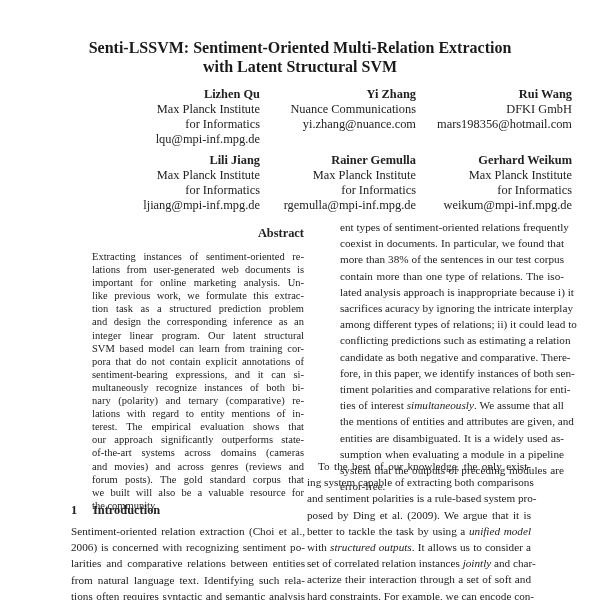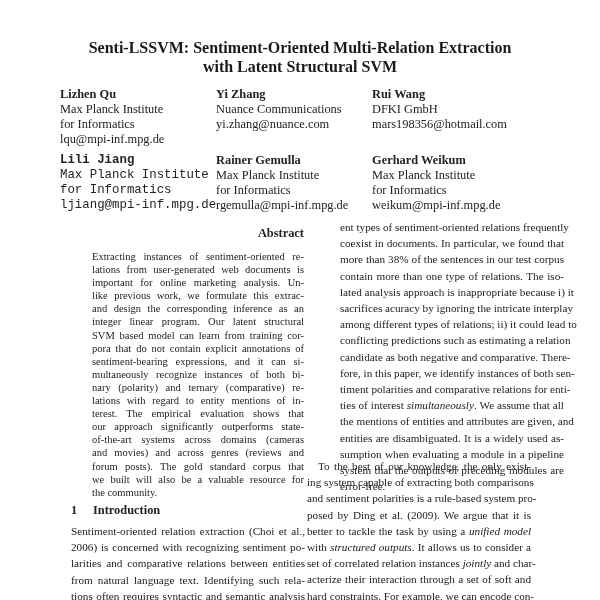--- a/index.html
+++ b/index.html
@@ -1,20 +1,20 @@
 <!DOCTYPE html>
 <html><head>
 <meta charset="utf-8">
 <style>
   html, body { margin:0; padding:0; background:#fff; }
   body { width:600px; height:600px; overflow:hidden; position:relative;
          font-family:"Liberation Serif", "DejaVu Serif", serif; color:#222; }
   .title { position:absolute; left:0; width:600px; top:38px; text-align:center;
            font-weight:bold; font-size:16px; line-height:19px; color:#1a1a1a; }
-  .author { position:absolute; text-align:left; width:200px; font-size:12.4px; line-height:15px; }
+  .author { position:absolute; text-align:right; width:200px; font-size:12.4px; line-height:15px; }
   .author .name { font-weight:bold; }
   .abs-head { position:absolute; left:92px; width:212px; top:226px; text-align:right;
               font-weight:bold; font-size:12.4px; }
   .abstract { position:absolute; left:92px; width:212px; top:250px; font-size:10.5px;
               line-height:13.1px; text-align:justify; }
   .sec-head { position:absolute; left:71px; top:503px; font-weight:bold; font-size:12.4px; }
   .sec-head .num { display:inline-block; width:22px; }
   .col { position:absolute; font-size:11.2px; line-height:16.2px; text-align:justify; }
   .intro { left:71px; width:234px; top:523px; }
   .right1 { left:307px; width:224px; top:219px;margin-left:33px; }
@@ -40,21 +40,21 @@
     <div class="author" style="left: 216px; top: 87px;">
       <div class="name">Yi Zhang</div>
       <div>Nuance Communications</div>
       <div>yi.zhang@nuance.com</div>
     </div>
     <div class="author" style="left: 372px; top: 87px;">
       <div class="name">Rui Wang</div>
       <div>DFKI GmbH</div>
       <div>mars198356@hotmail.com</div>
     </div>
-    <div class="author" style="left: 60px; top: 153px; font-family: Liberation Mono, monospace;">
+    <div class="author" style="left: 60px; top: 153px;">
       <div class="name">Lili Jiang</div>
       <div>Max Planck Institute</div>
       <div>for Informatics</div>
       <div>ljiang@mpi-inf.mpg.de</div>
     </div>
     <div class="author" style="left: 216px; top: 153px;">
       <div class="name">Rainer Gemulla</div>
       <div>Max Planck Institute</div>
       <div>for Informatics</div>
       <div>rgemulla@mpi-inf.mpg.de</div>
@@ -66,20 +66,21 @@
       <div>weikum@mpi-inf.mpg.de</div>
     </div>
   </div>
 
 <div class="abs-head">Abstract</div>
 <div class="abstract col" id="abstract" style="font-size:10.5px;line-height:13.1px;">
     <span class="line">Extracting instances of sentiment-oriented re-</span>
     <span class="line">lations from user-generated web documents is</span>
     <span class="line">important for online marketing analysis. Un-</span>
     <span class="line">like previous work, we formulate this extrac-</span>
+    <span class="line">tion task as a structured prediction problem</span>
     <span class="line">and design the corresponding inference as an</span>
     <span class="line">integer linear program. Our latent structural</span>
     <span class="line">SVM based model can learn from training cor-</span>
     <span class="line">pora that do not contain explicit annotations of</span>
     <span class="line">sentiment-bearing expressions, and it can si-</span>
     <span class="line">multaneously recognize instances of both bi-</span>
     <span class="line">nary (polarity) and ternary (comparative) re-</span>
     <span class="line">lations with regard to entity mentions of in-</span>
     <span class="line">terest. The empirical evaluation shows that</span>
     <span class="line">our approach significantly outperforms state-</span>

